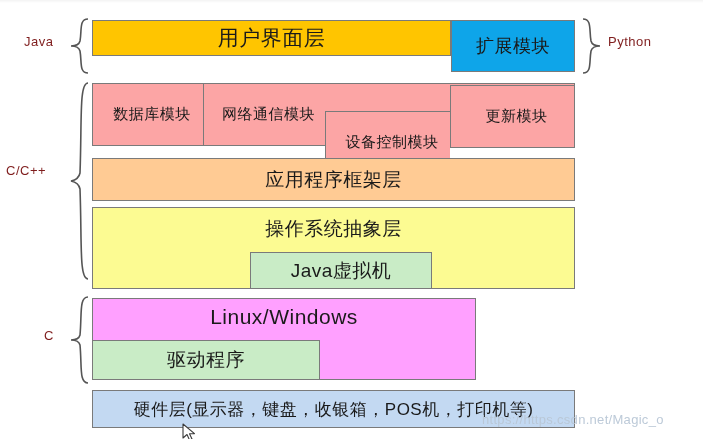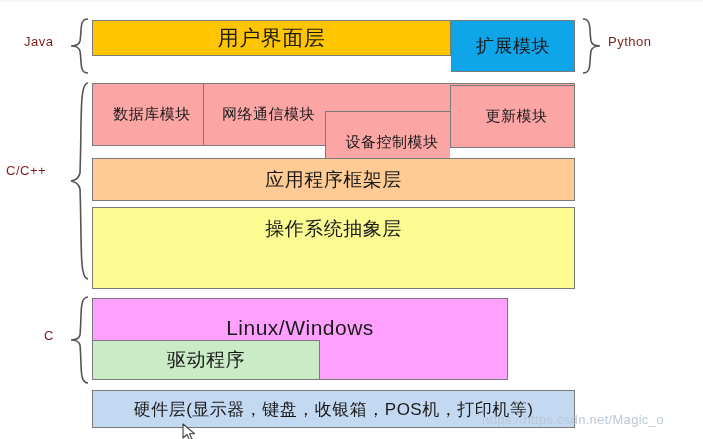--- a/index.html
+++ b/index.html
@@ -112,22 +112,25 @@
   </div>
 
   <div class="box c-orange" style="left:92px;top:158px;width:483px;height:43px;font-size:19px;">
     <span class="box-label">应用程序框架层</span>
   </div>
 
   <div class="box c-yellow" style="left:92px;top:207px;width:483px;height:82px;font-size:19px;align-items:flex-start;padding-top:8px;">
     <span class="box-label">操作系统抽象层</span>
   </div>
 
+  <div class="box c-green" style="left:250px;top:252px;width:182px;height:37px;font-size:19px;">
+    <span class="box-label">Java虚拟机</span>
+  </div>
 
-  <div class="box c-pink" style="left:92px;top:298px;width:416px;height:82px;font-size:21px;align-items:flex-start;padding-top:17px;">
+  <div class="box c-pink" style="left:92px;top:298px;width:384px;height:82px;font-size:21px;align-items:flex-start;padding-top:6px;">
     <span class="box-label">Linux/Windows</span>
   </div>
 
   <div class="box c-green" style="left:92px;top:340px;width:228px;height:40px;font-size:19px;">
     <span class="box-label">驱动程序</span>
   </div>
 
   <div class="box c-blue" style="left:92px;top:390px;width:483px;height:38px;font-size:17px;">
     <span class="box-label">硬件层(显示器，键盘，收银箱，POS机，打印机等)</span>
   </div>

